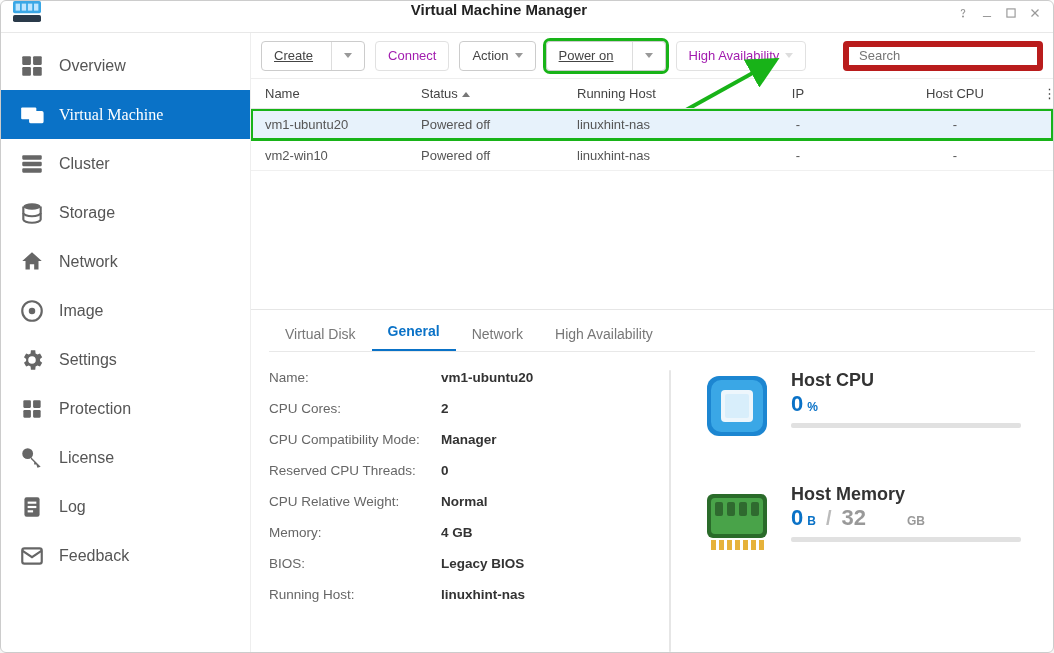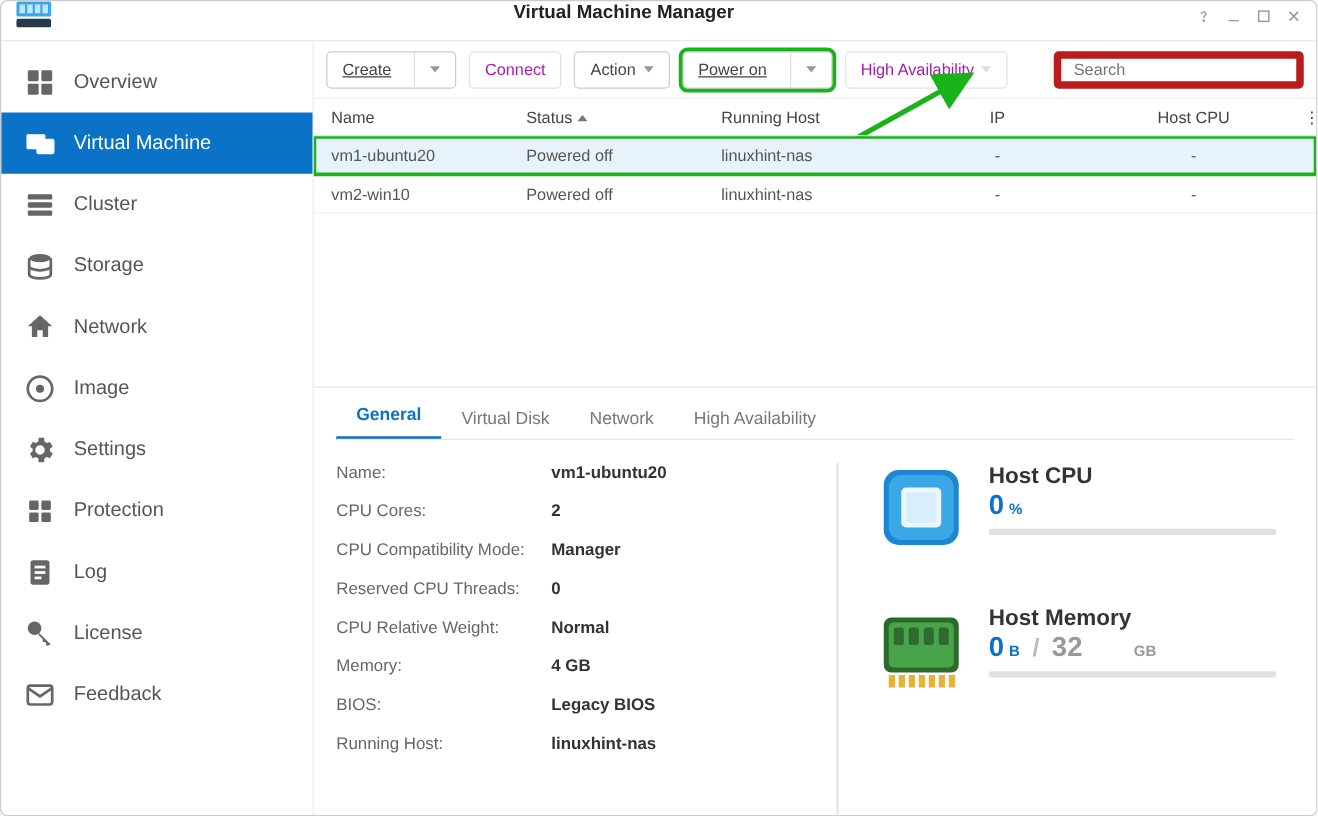--- a/index.html
+++ b/index.html
@@ -13,21 +13,21 @@
   .titlebar .app-icon { width: 28px; height: 22px; margin: 0 6px; }
   .titlebar .title { flex: 1; text-align: center; color: #222; font-weight: 700; font-size: 15px; }
   .titlebar .tb-btn { width: 24px; height: 24px; display:flex; align-items:center; justify-content:center; color:#777; cursor:pointer; }
   .titlebar .tb-btn svg { width: 14px; height: 14px; }
   
   .body { flex:1; display:flex; min-height:0; }
   
   .sidebar { width: 250px; border-right: 1px solid #eee; display:flex; flex-direction:column; padding-top: 8px; }
   .sidebar-item { display:flex; align-items:center; height: 49px; padding: 0 18px; color:#555; font-size:16px; cursor:pointer;}
   .sidebar-item .s-icon { width:26px; height:26px; margin-right: 14px; color:#666; display:flex;align-items:center;justify-content:center;}
-  .sidebar-item.active { background: #0a72c7; color:#fff; }
+  .sidebar-item.active { background: #0a72c7; color:#fff;font-family:Liberation Serif, serif; }
   .sidebar-item.active .s-icon { color:#fff; }
   
   .main { flex:1; display:flex; flex-direction:column; min-width:0; }
   .toolbar { height:46px; display:flex; align-items:center; padding: 0 10px; gap:10px; border-bottom:1px solid #eee; position:relative;}
   .btn { height:30px; border:1px solid #ccc; background:#fff; border-radius:4px; padding:0 12px; font-size:13px; color:#444; display:flex; align-items:center; gap:6px; cursor:pointer;}
   .btn.disabled { color:#a21caf; border-color:#e1e1e1; cursor:default;}
   .btn .caret { width:0;height:0;border-left:4px solid transparent;border-right:4px solid transparent;border-top:5px solid #999;}
   .btn.split { padding:0;text-decoration:underline; }
   .btn.split > span { padding:0 12px; display:flex; align-items:center; height:100%;}
   .btn.split .caret-wrap { border-left:1px solid #ddd;}
@@ -190,36 +190,36 @@
               <rect x="13" y="4" width="7" height="7" rx="1"></rect>
               <rect x="4" y="13" width="7" height="7" rx="1"></rect>
               <rect x="13" y="13" width="7" height="7" rx="1"></rect>
             </svg>
           </span>
           <span>Protection</span>
         </div>
         <div class="sidebar-item">
           <span class="s-icon">
             <svg viewBox="0 0 24 24" fill="currentColor">
+              <circle cx="8" cy="8" r="5"></circle>
+              <path d="M11 11l9 9-3 1-1-3-2 0 0-2-3-3z"></path>
+            </svg>
+          </span>
+          <span>License</span>
+        </div>
+        <div class="sidebar-item">
+          <span class="s-icon">
+            <svg viewBox="0 0 24 24" fill="currentColor">
               <rect x="5" y="3" width="14" height="18" rx="2"></rect>
               <rect x="8" y="7" width="8" height="2" fill="#fff"></rect>
               <rect x="8" y="11" width="8" height="2" fill="#fff"></rect>
               <rect x="8" y="15" width="5" height="2" fill="#fff"></rect>
             </svg>
           </span>
           <span>Log</span>
-        </div>
-        <div class="sidebar-item">
-          <span class="s-icon">
-            <svg viewBox="0 0 24 24" fill="currentColor">
-              <circle cx="8" cy="8" r="5"></circle>
-              <path d="M11 11l9 9-3 1-1-3-2 0 0-2-3-3z"></path>
-            </svg>
-          </span>
-          <span>License</span>
         </div>
         <div class="sidebar-item">
           <span class="s-icon">
             <svg viewBox="0 0 24 24" fill="none" stroke="currentColor" stroke-width="2">
               <rect x="3" y="5" width="18" height="14" rx="2"></rect>
               <path d="M3 7l9 6 9-6"></path>
             </svg>
           </span>
           <span>Feedback</span>
         </div>
@@ -292,22 +292,22 @@
             <div class="col-status">Powered off</div>
             <div class="col-host">linuxhint-nas</div>
             <div class="col-ip">-</div>
             <div class="col-cpu">-</div>
             <div class="col-more"></div>
           </div>
         </div>
 
       <div class="details">
         <div class="tabs" id="tabs">
+            <div class="tab">Virtual Disk</div>
             <div class="tab active">General</div>
-            <div class="tab">Virtual Disk</div>
             <div class="tab">Network</div>
             <div class="tab">High Availability</div>
           </div>
         <div class="detail-body">
           <div class="kv" id="kv">
               <div class="kv-row">
                 <div class="k">Name:</div>
                 <div class="v">vm1-ubuntu20</div>
               </div>
               <div class="kv-row">

